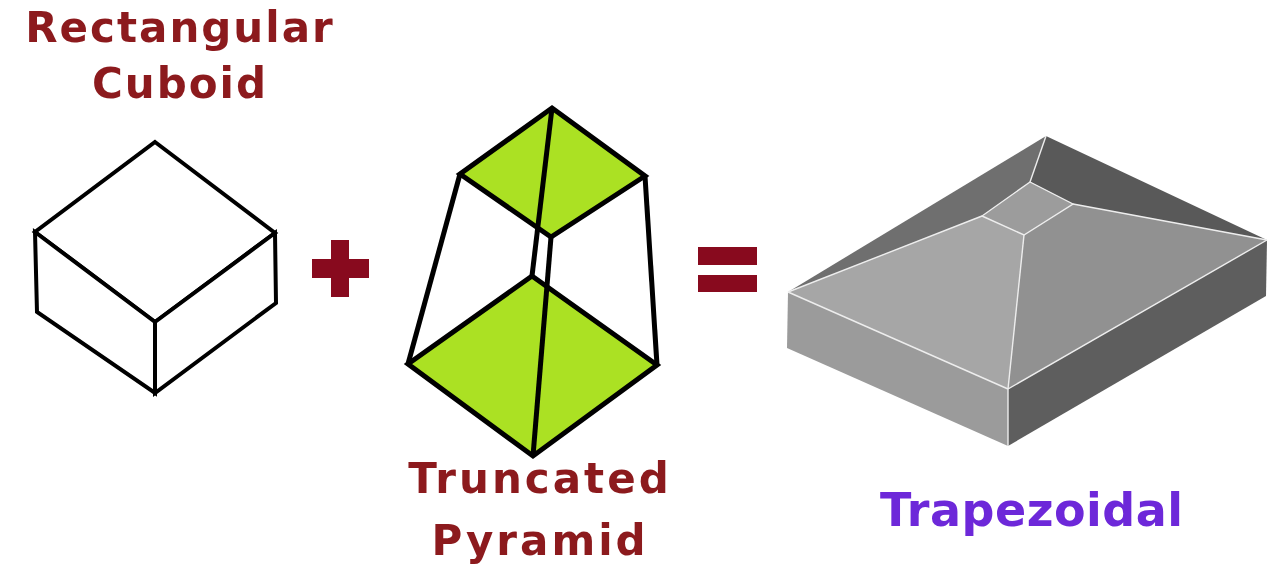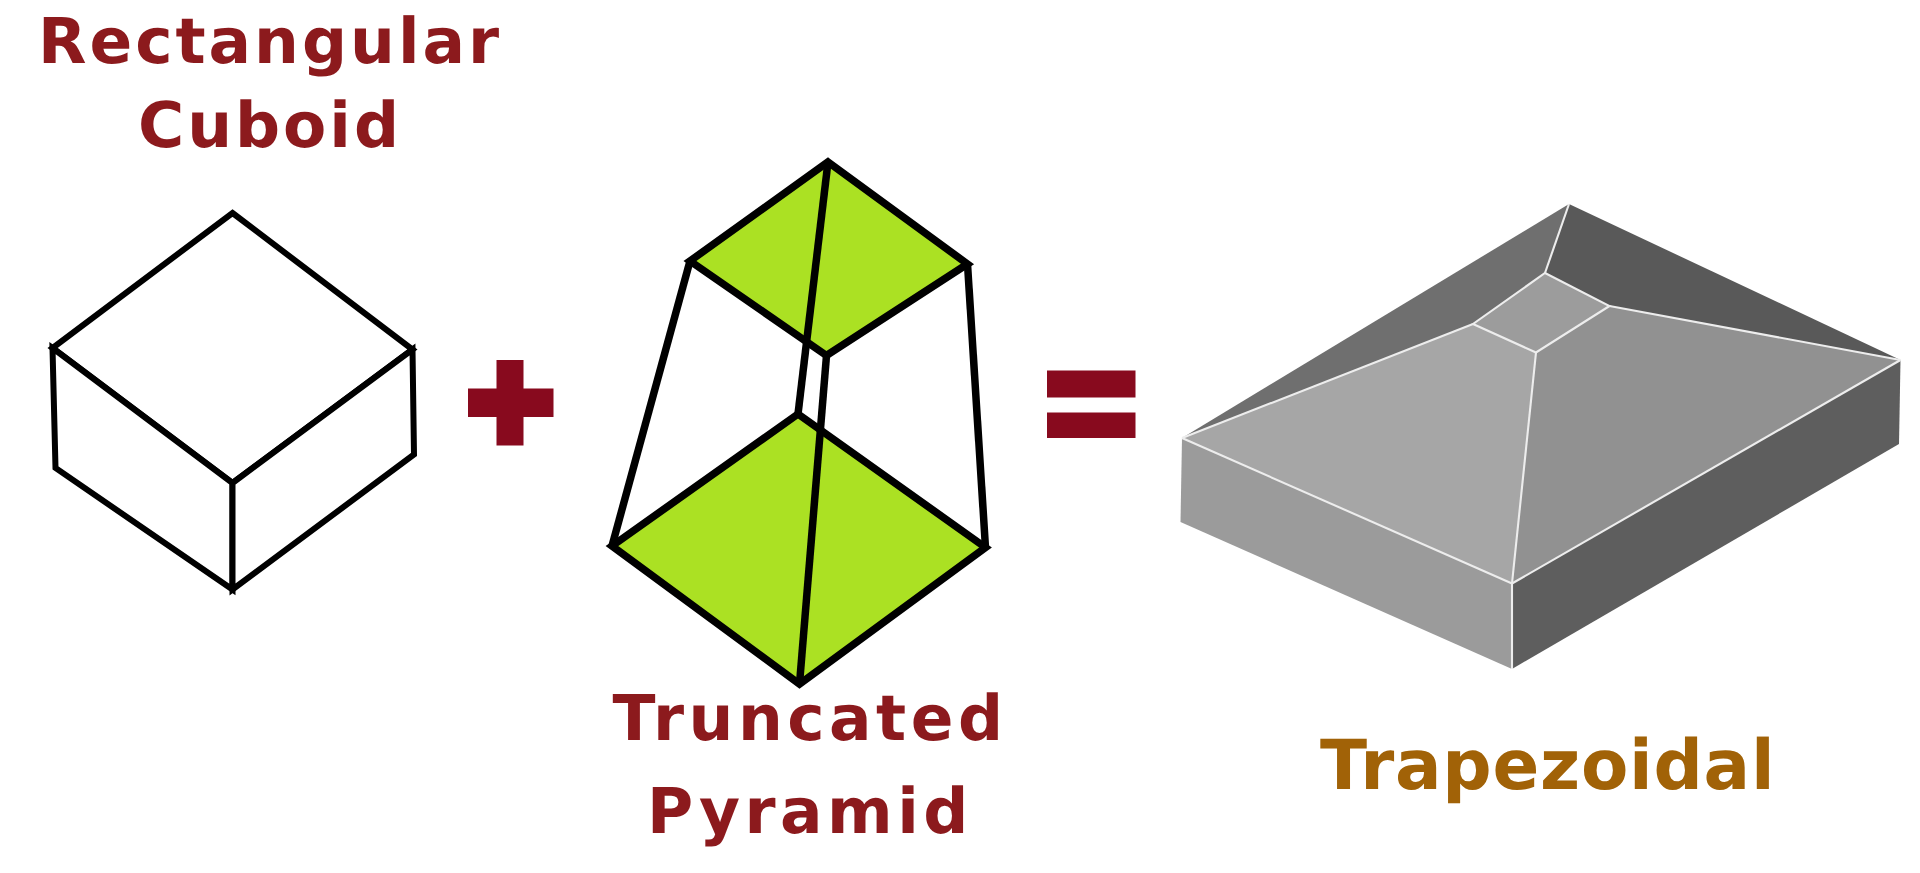--- a/index.html
+++ b/index.html
@@ -87,17 +87,17 @@
   <div class="label label-pyramid" style="color: rgb(140, 26, 29);">
     <div>Truncated</div>
     <div>Pyramid</div>
   </div>
 
   <div class="label label-cuboid" style="color: rgb(140, 26, 29);">
     <div>Rectangular</div>
     <div>Cuboid</div>
   </div>
 
-  <div class="label label-result" style="color: #a16207;">
+  <div class="label label-result" style="color: #6d28d9;">
     <div>Trapezoidal</div>
   </div>
 
 </div>
 
 </body></html>

